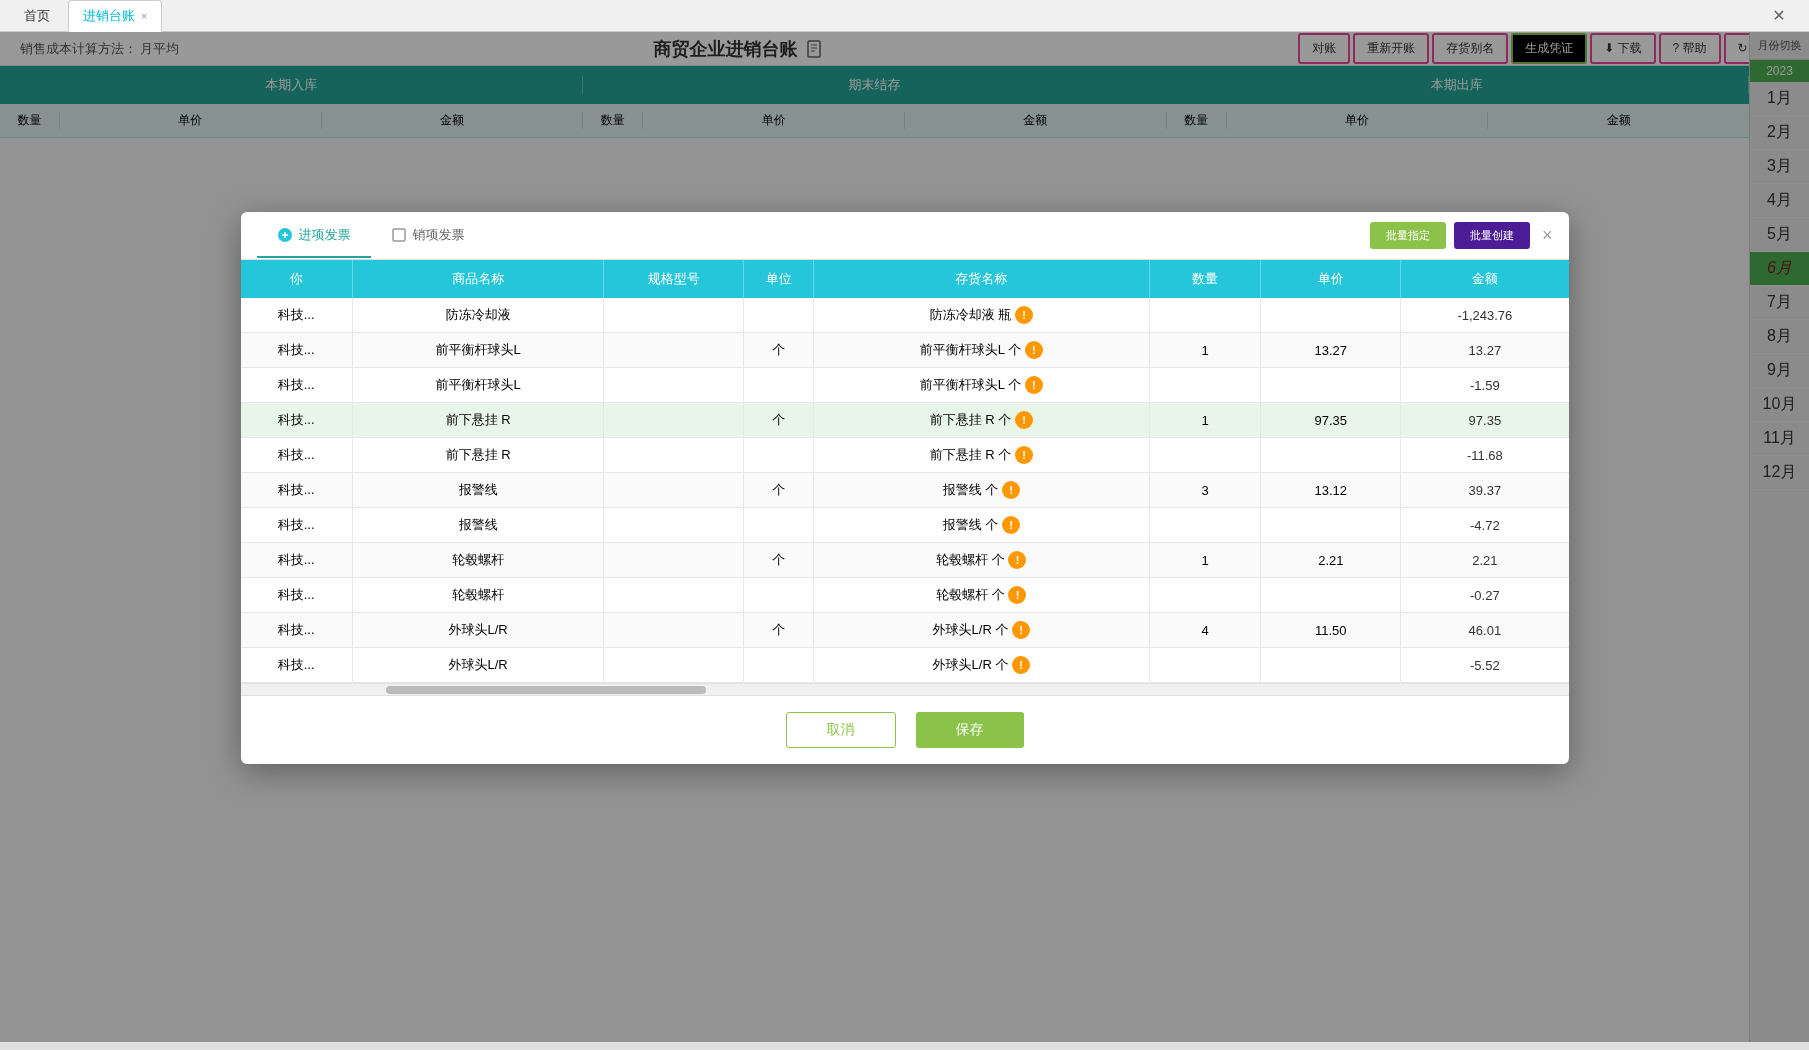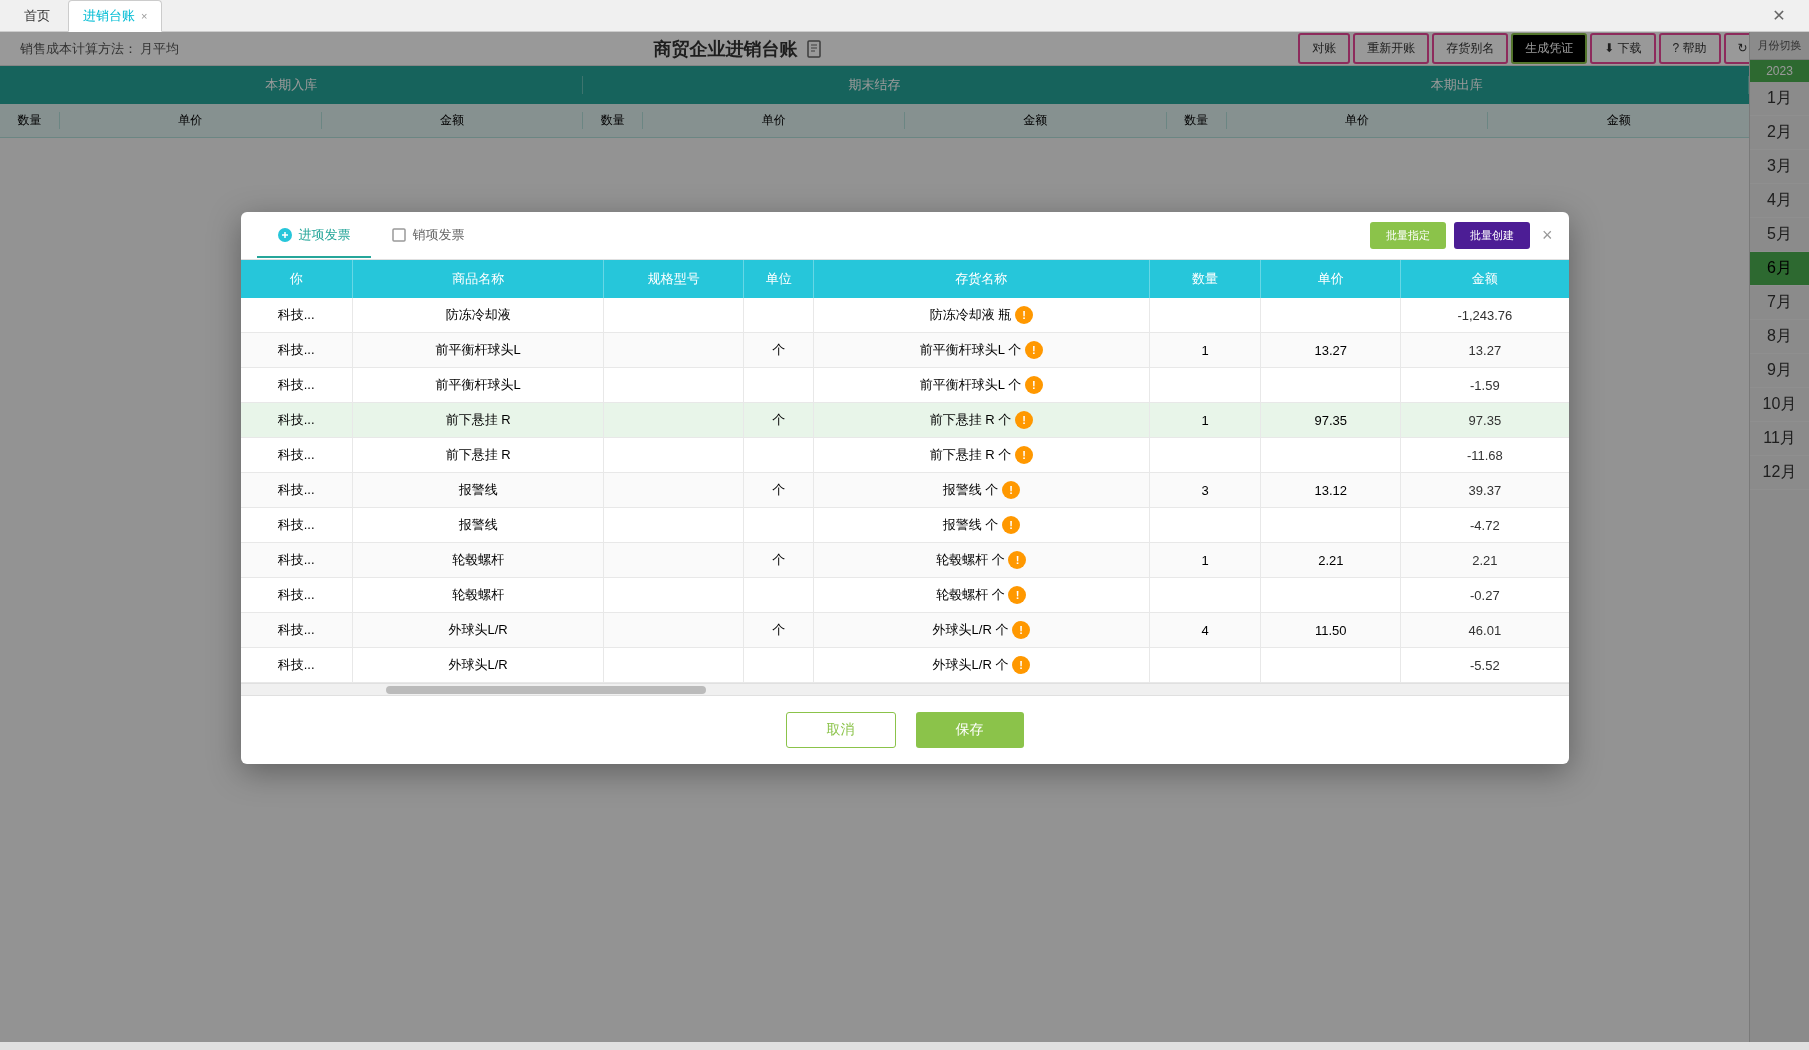--- a/index.html
+++ b/index.html
@@ -120,21 +120,21 @@
       color: #fff; border-radius: 3px; cursor: pointer; font-size: 14px;
     }
 
     
     .right-panel {
       position: absolute; right: 0; top: 0; width: 60px; background: #e8e8e8;
       height: 100%; border-left: 1px solid #ccc; display: flex; flex-direction: column;
     }
     .year-badge { background: #4caf50; color: #fff; padding: 4px 6px; font-size: 12px; text-align: center; cursor: pointer; }
     .month-item { padding: 6px 4px; text-align: center; font-size: 16px; cursor: pointer; color: #333; border-bottom: 1px solid #eee; }
-    .month-item.active { background: #4caf50; color: #000000; }
+    .month-item.active { background: #4caf50; color: #7f1d1d; font-style: italic; }
   </style>
 </head>
 <body>
 
 <div class="tab-bar">
   <div class="tab-home">首页</div>
   <div class="tab-active">
     <span>进销台账</span>
     <span class="tab-close">×</span>
   </div>

